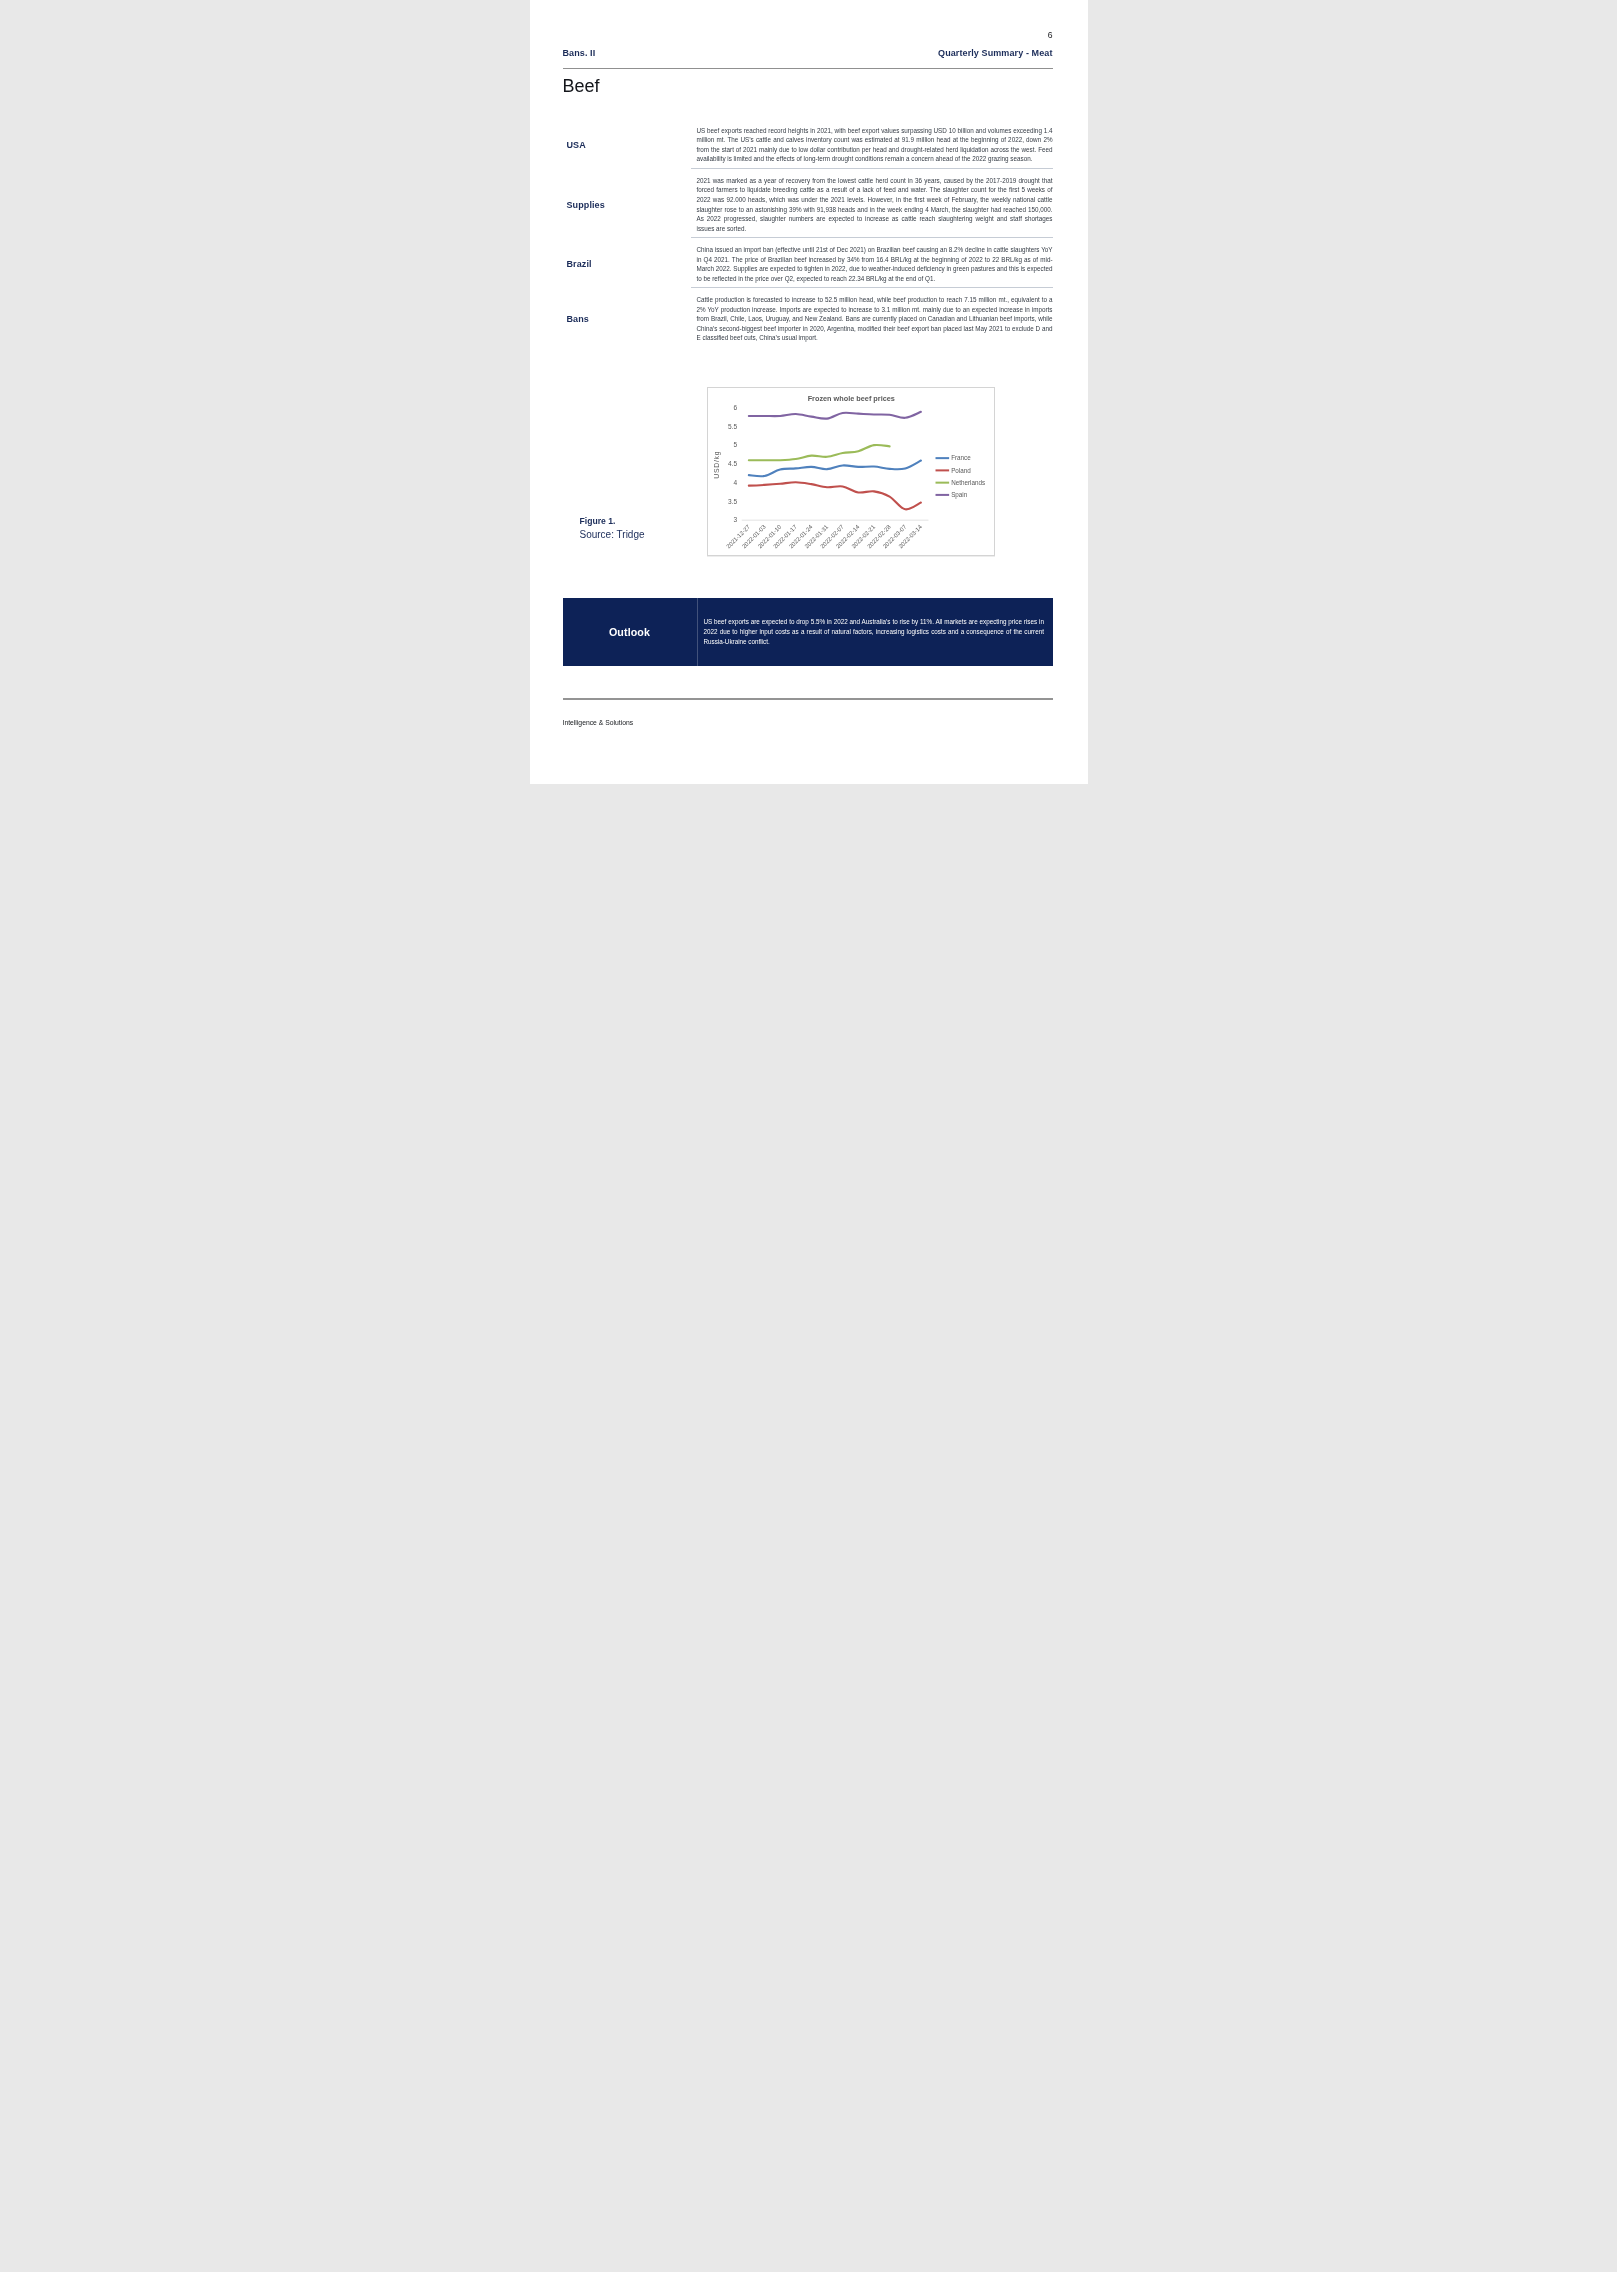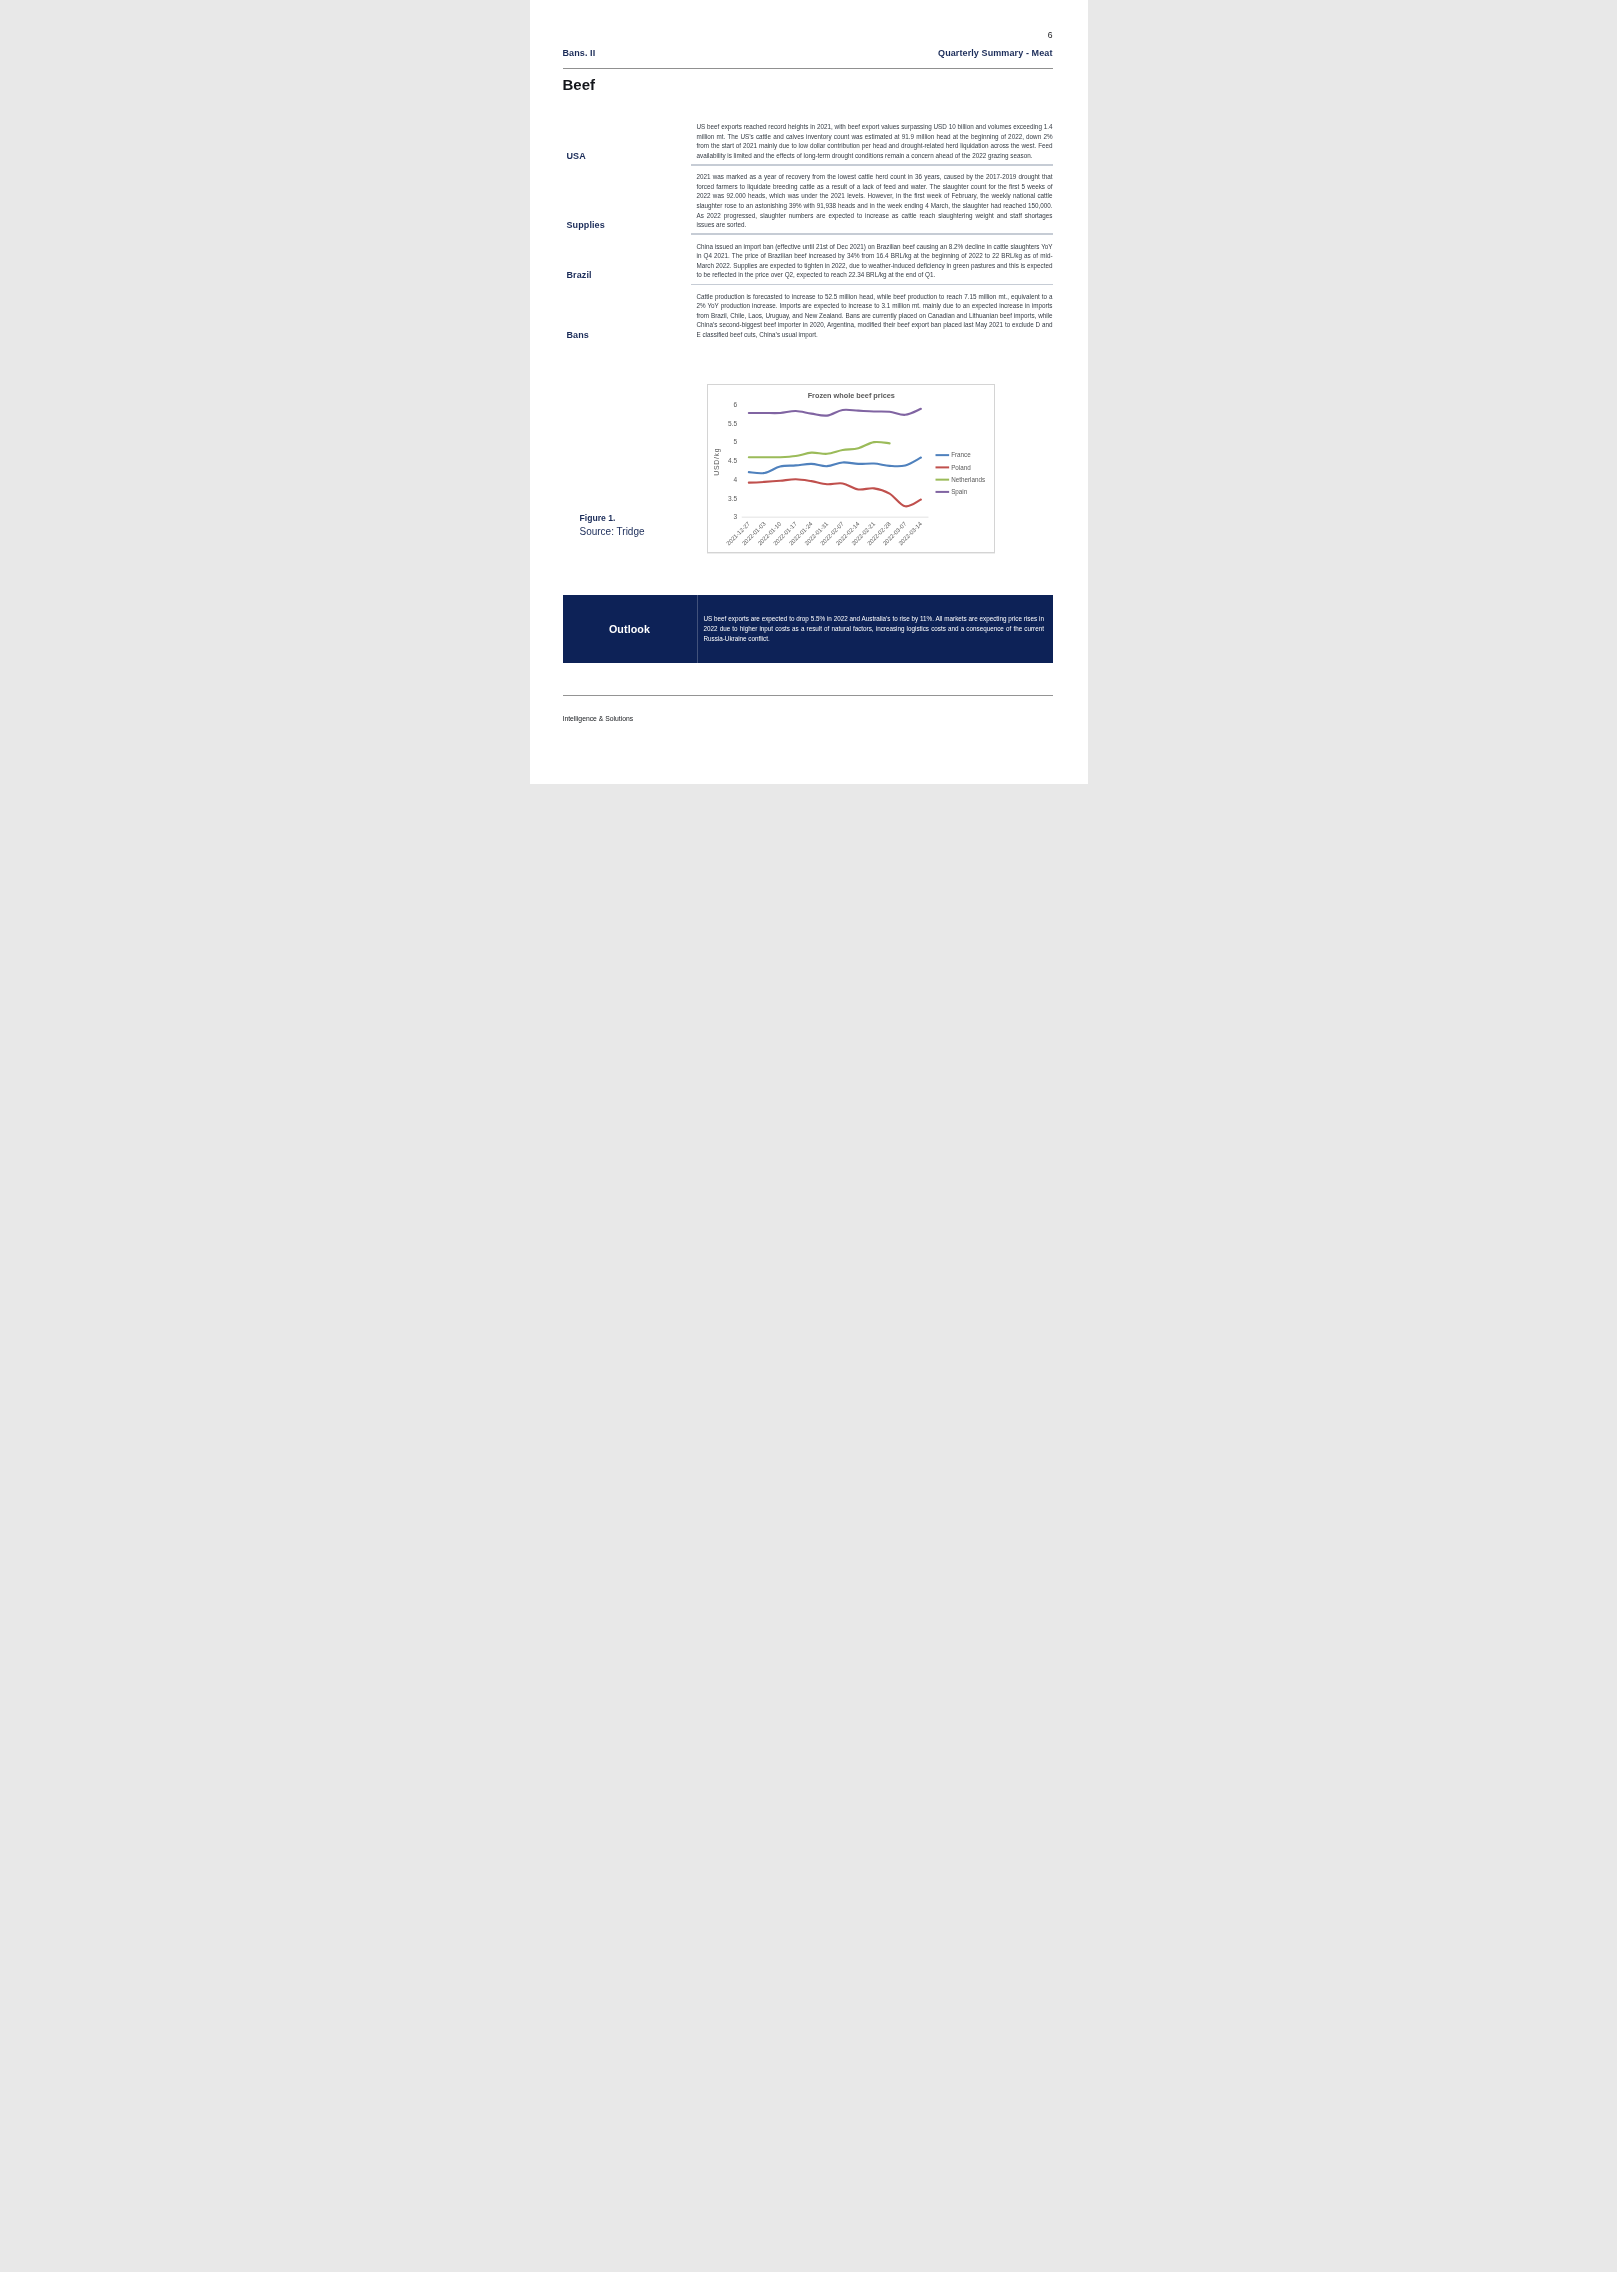--- a/index.html
+++ b/index.html
@@ -13,24 +13,24 @@
     text-align:right;padding-top:31px;font-size:8.6px;color:#17181c;line-height:1;
   }
   .header-row{
     display:flex;justify-content:space-between;align-items:baseline;margin-top:8.6px;
   }
   .header-row .hpart,.header-row .htitle{
     font-size:9px;font-weight:bold;color:#1b2c59;letter-spacing:0.1px;line-height:1.2;
   }
   .top-rule{height:1.8px;background:#909090;margin-top:8.6px;}
   .doc-title{
-    font-size:15px;font-weight:bold;color:#14161b;margin:6.6px 0 0 0;line-height:1.15;
+    font-size:18px;font-weight:normal;color:#14161b;margin:6.6px 0 0 0;line-height:1.15;
   }
   .sections{margin-top:29px;}
-  .section{display:flex;align-items:flex-end;}
+  .section{display:flex;align-items:center;}
   .sec-label{
     width:134px;flex:0 0 134px;box-sizing:border-box;padding-left:4px;padding-top:0.5px;
     font-size:9px;font-weight:bold;color:#1b2c59;letter-spacing:0.1px;
   }
   .sec-text{
     flex:1;font-size:6.3px;line-height:9.6px;text-align:justify;color:#343b44;
   }
   .sec-rule{height:1.5px;background:#c6ccd5;margin:3.6px 0 6.6px 128px;}
   .figure-row{position:relative;height:168px;margin-top:32px;}
   .figure-caption{position:absolute;left:17px;bottom:1.5px;}

